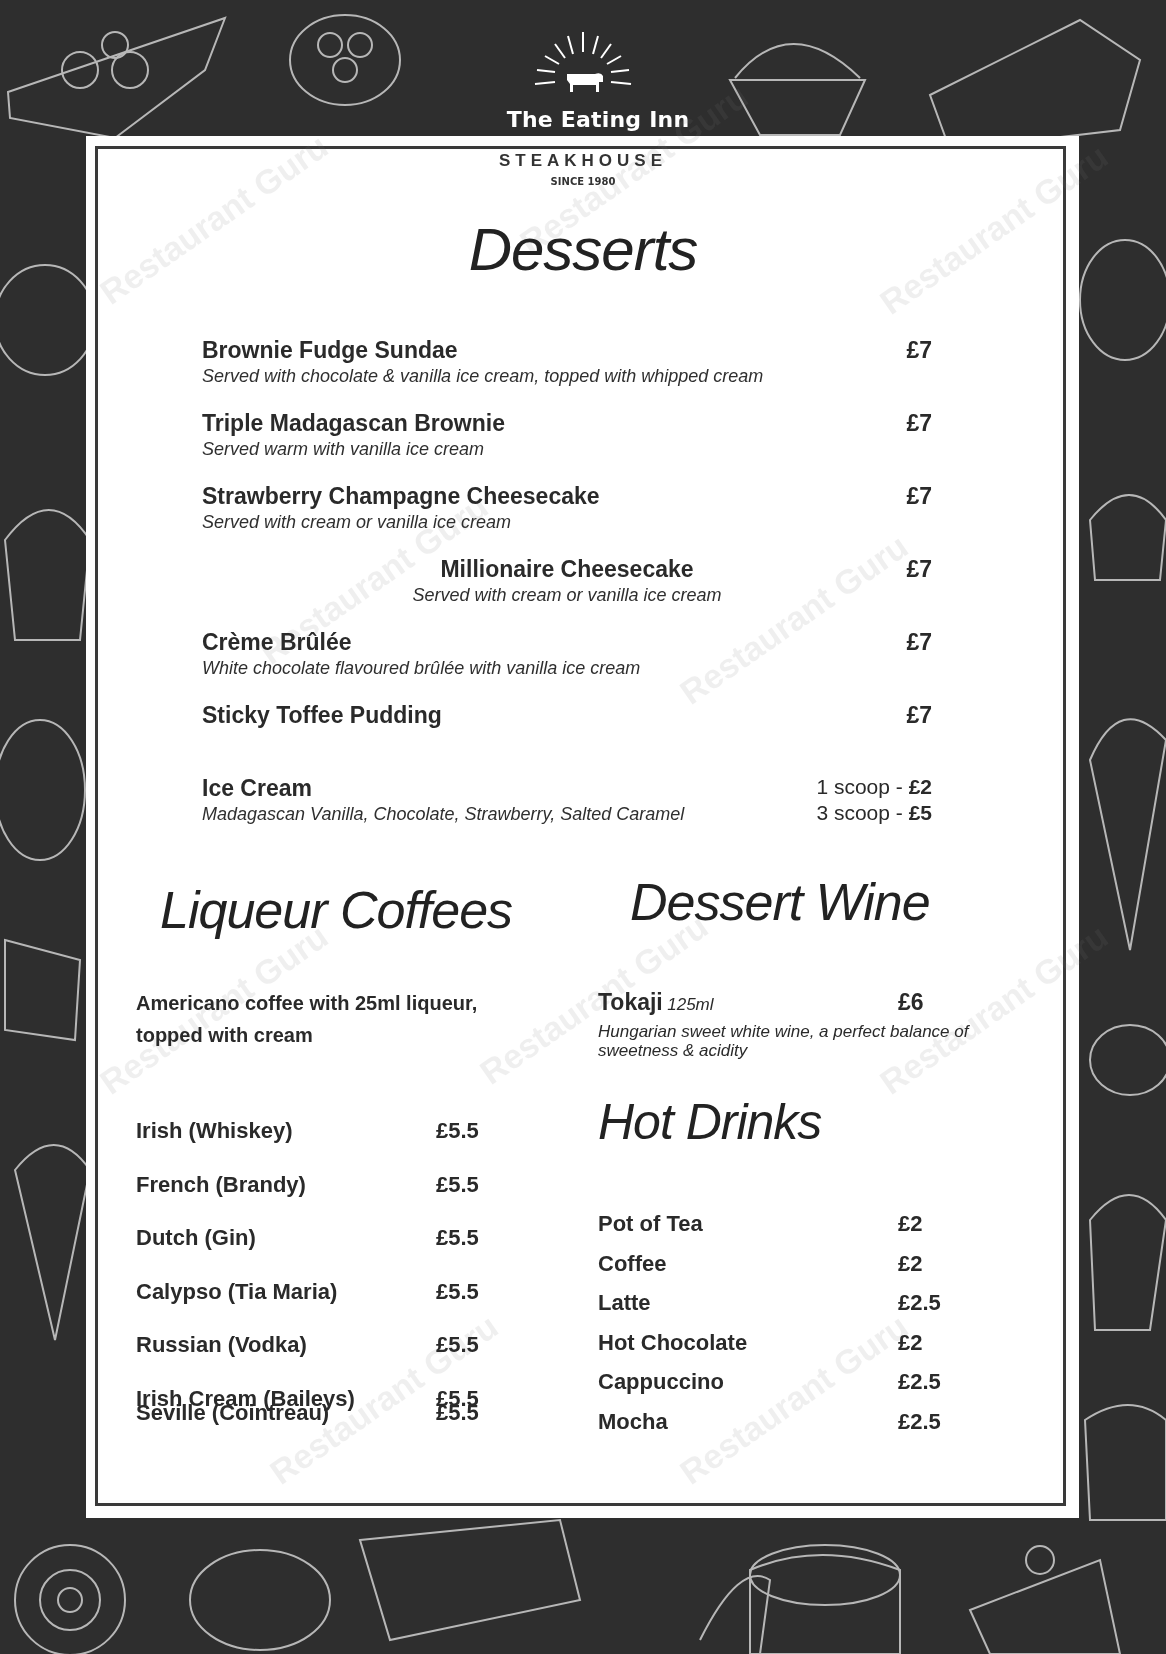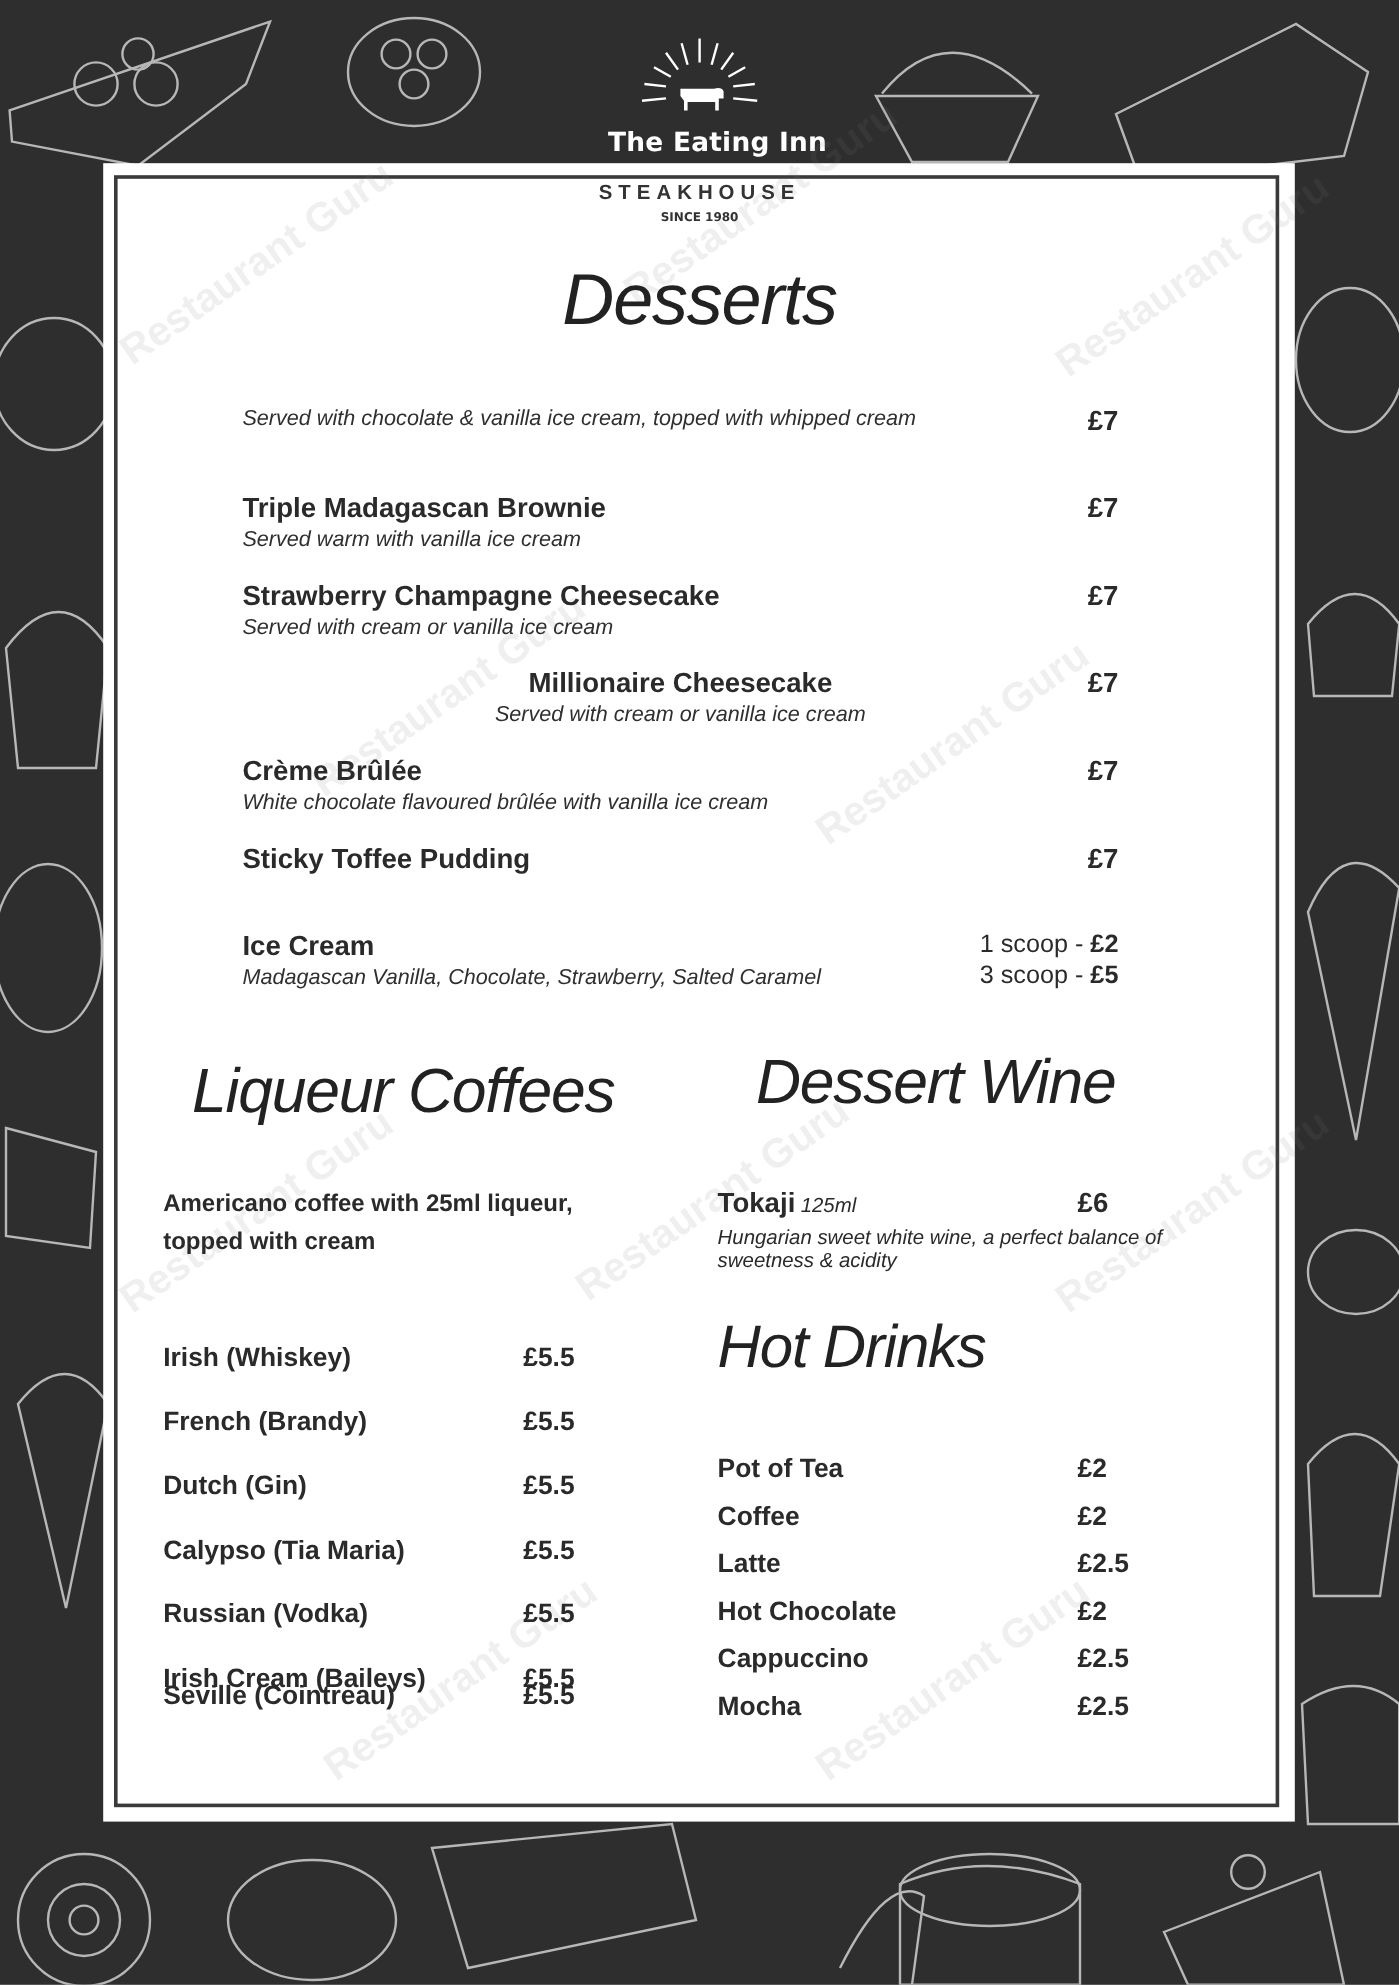--- a/index.html
+++ b/index.html
@@ -110,20 +110,21 @@
 <div class="wm" style="left:860px;top:990px;">Restaurant Guru</div>
 <div class="wm" style="left:250px;top:1380px;">Restaurant Guru</div>
 <div class="wm" style="left:660px;top:1380px;">Restaurant Guru</div>
 
 <div class="steak">STEAKHOUSE</div>
 <div class="since">SINCE 1980</div>
 
 <div class="script t-desserts">Desserts</div>
 
 <div class="d-item" style="top:336px;">
+  <span class="d-name">Brownie Fudge Sundae</span>
   <span class="d-desc">Served with chocolate &amp; vanilla ice cream, topped with whipped cream</span>
   <span class="d-price">£7</span>
 </div>
 <div class="d-item" style="top:409px;">
   <span class="d-name">Triple Madagascan Brownie</span>
   <span class="d-desc">Served warm with vanilla ice cream</span>
   <span class="d-price">£7</span>
 </div>
 <div class="d-item" style="top:482px;">
   <span class="d-name">Strawberry Champagne Cheesecake</span>

